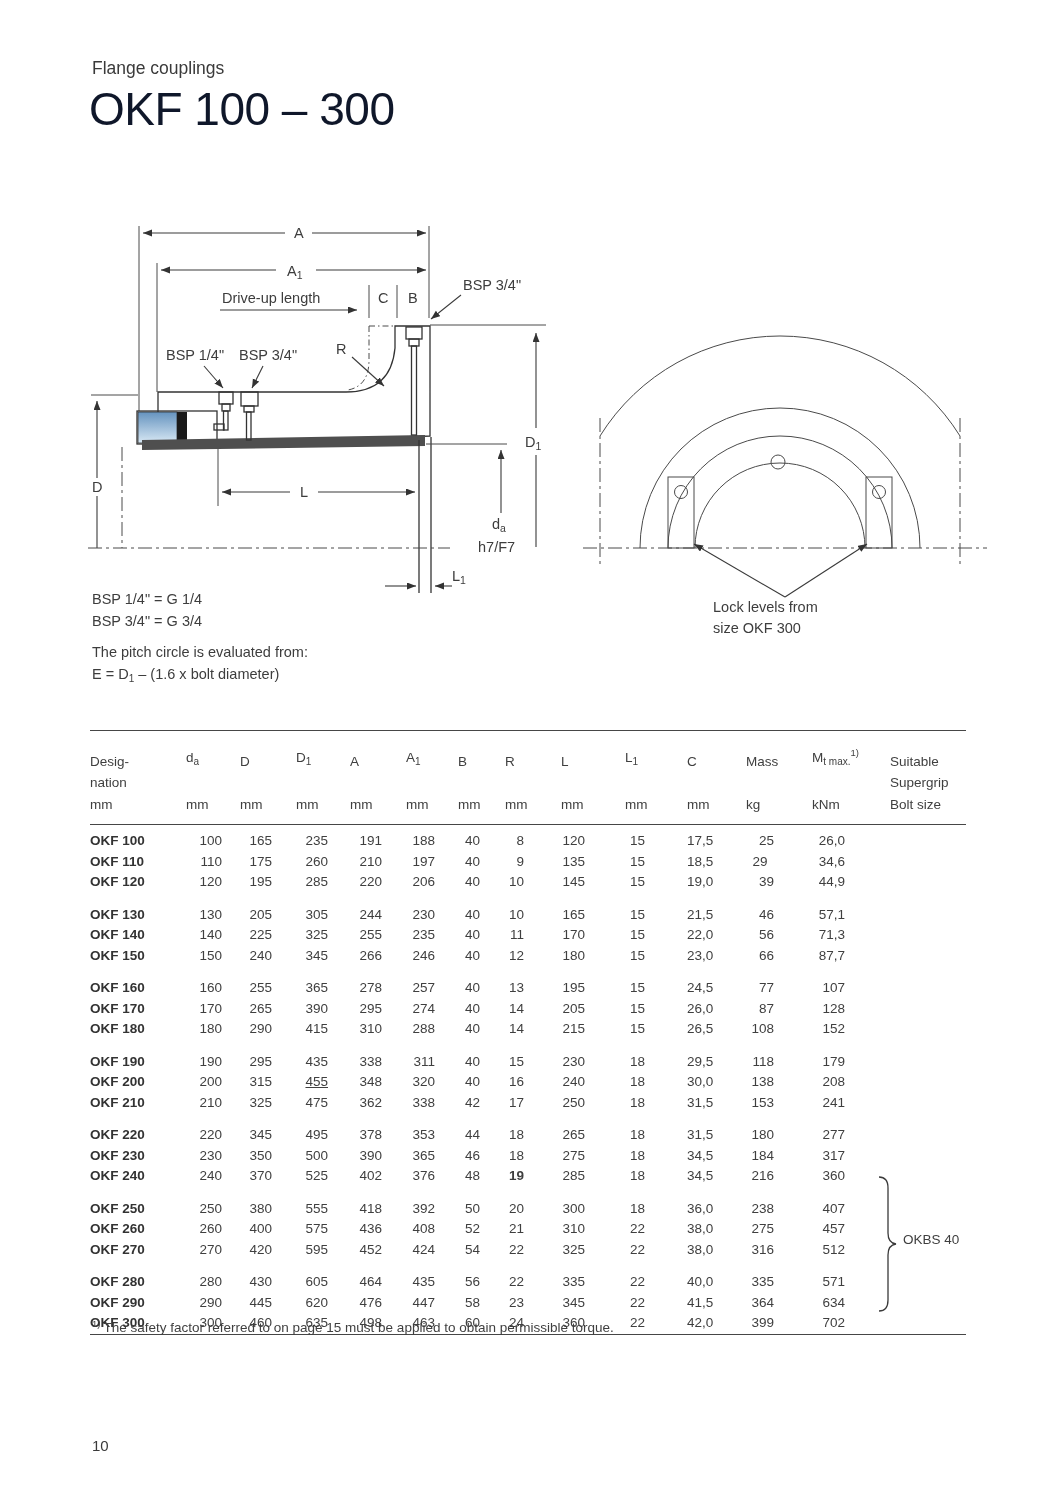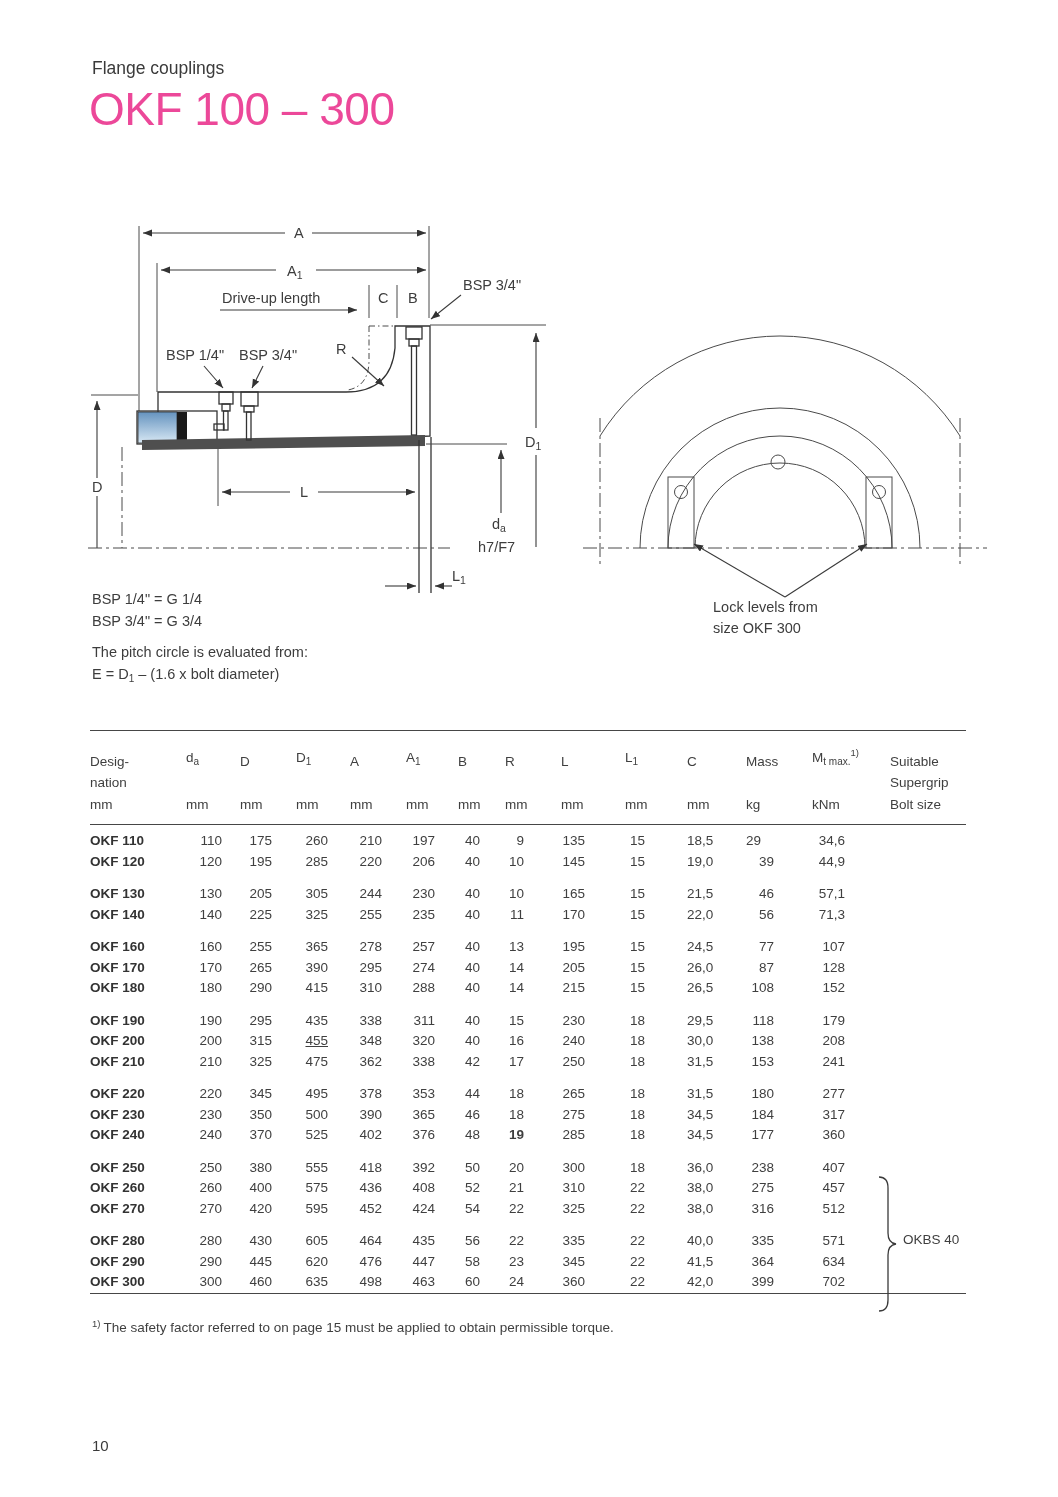--- a/index.html
+++ b/index.html
@@ -40,21 +40,21 @@
   .footnote{position:absolute;left:92px;top:1318px;font-size:13.5px;color:#3f3f3f;}
   .footnote sup{font-size:9.5px;vertical-align:5px;margin-right:3px;}
   .pagenum{position:absolute;left:92px;top:1437px;font-size:15px;color:#3a3a3a;}
 </style>
 </head>
 <body>
 
 <div class="page">
 
   <div class="eyebrow">Flange couplings</div>
-  <div class="title" style="color:#ec4899;">OKF 100 – 300</div>
+  <div class="title" style="color:#0f172a;">OKF 100 – 300</div>
 
   <svg style="position:absolute;left:80px;top:210px;" width="480" height="410" viewBox="80 210 480 410">
     <defs>
       <marker id="ah" markerUnits="userSpaceOnUse" markerWidth="10" markerHeight="8" refX="9" refY="3.5" orient="auto">
         <path d="M0,0 L9,3.5 L0,7 Z" fill="#333"></path>
       </marker>
       <linearGradient id="gradSleeve" x1="0" y1="0" x2="0" y2="1">
         <stop offset="0" stop-color="#8fb6d6"></stop>
         <stop offset="0.3" stop-color="#c6dcec"></stop>
         <stop offset="0.85" stop-color="#ffffff"></stop>
@@ -252,32 +252,48 @@
             <th>mm</th>
             <th>mm</th>
             <th>mm</th>
             <th>kg</th>
             <th>kNm</th>
             <th>Bolt size</th>
           </tr>
         </thead>
         <tbody>
           <tr>
+            <td>OKF 100</td>
+            <td style="text-align: right; padding-right: 18px;">100</td>
+            <td style="text-align: right; padding-right: 24px;">165</td>
+            <td style="text-align: right; padding-right: 22px;">235</td>
+            <td style="text-align: right; padding-right: 24px;">191</td>
+            <td style="text-align: right; padding-right: 23px;">188</td>
+            <td style="text-align: right; padding-right: 25px;">40</td>
+            <td style="text-align: right; padding-right: 37px;">8</td>
+            <td style="text-align: right; padding-right: 40px;">120</td>
+            <td style="text-align: right; padding-right: 42px;">15</td>
+            <td style="text-align: right; padding-right: 33px;">17,5</td>
+            <td style="text-align: right; padding-right: 38px;">25</td>
+            <td style="text-align: right; padding-right: 45px;">26,0</td>
+            <td></td>
+          </tr>
+          <tr>
             <td>OKF 110</td>
             <td style="text-align: right; padding-right: 18px;">110</td>
             <td style="text-align: right; padding-right: 24px;">175</td>
             <td style="text-align: right; padding-right: 22px;">260</td>
             <td style="text-align: right; padding-right: 24px;">210</td>
             <td style="text-align: right; padding-right: 23px;">197</td>
             <td style="text-align: right; padding-right: 25px;">40</td>
             <td style="text-align: right; padding-right: 37px;">9</td>
             <td style="text-align: right; padding-right: 40px;">135</td>
             <td style="text-align: right; padding-right: 42px;">15</td>
             <td style="text-align: right; padding-right: 33px;">18,5</td>
-            <td style="text-align: left; padding-right: 38px;">29</td>
+            <td style="text-align: center; padding-right: 38px;">29</td>
             <td style="text-align: right; padding-right: 45px;">34,6</td>
             <td></td>
           </tr>
           <tr>
             <td>OKF 120</td>
             <td style="text-align: right; padding-right: 18px;">120</td>
             <td style="text-align: right; padding-right: 24px;">195</td>
             <td style="text-align: right; padding-right: 22px;">285</td>
             <td style="text-align: right; padding-right: 24px;">220</td>
             <td style="text-align: right; padding-right: 23px;">206</td>
@@ -316,20 +332,36 @@
             <td style="text-align: right; padding-right: 22px;">325</td>
             <td style="text-align: right; padding-right: 24px;">255</td>
             <td style="text-align: right; padding-right: 23px;">235</td>
             <td style="text-align: right; padding-right: 25px;">40</td>
             <td style="text-align: right; padding-right: 37px;">11</td>
             <td style="text-align: right; padding-right: 40px;">170</td>
             <td style="text-align: right; padding-right: 42px;">15</td>
             <td style="text-align: right; padding-right: 33px;">22,0</td>
             <td style="text-align: right; padding-right: 38px;">56</td>
             <td style="text-align: right; padding-right: 45px;">71,3</td>
+            <td></td>
+          </tr>
+          <tr>
+            <td>OKF 150</td>
+            <td style="text-align: right; padding-right: 18px;">150</td>
+            <td style="text-align: right; padding-right: 24px;">240</td>
+            <td style="text-align: right; padding-right: 22px;">345</td>
+            <td style="text-align: right; padding-right: 24px;">266</td>
+            <td style="text-align: right; padding-right: 23px;">246</td>
+            <td style="text-align: right; padding-right: 25px;">40</td>
+            <td style="text-align: right; padding-right: 37px;">12</td>
+            <td style="text-align: right; padding-right: 40px;">180</td>
+            <td style="text-align: right; padding-right: 42px;">15</td>
+            <td style="text-align: right; padding-right: 33px;">23,0</td>
+            <td style="text-align: right; padding-right: 38px;">66</td>
+            <td style="text-align: right; padding-right: 45px;">87,7</td>
             <td></td>
           </tr>
           <tr class="spacer">
             <td colspan="14"></td>
           </tr>
           <tr>
             <td>OKF 160</td>
             <td style="text-align: right; padding-right: 18px;">160</td>
             <td style="text-align: right; padding-right: 24px;">255</td>
             <td style="text-align: right; padding-right: 22px;">365</td>
@@ -467,21 +499,21 @@
             <td style="text-align: right; padding-right: 18px;">240</td>
             <td style="text-align: right; padding-right: 24px;">370</td>
             <td style="text-align: right; padding-right: 22px;">525</td>
             <td style="text-align: right; padding-right: 24px;">402</td>
             <td style="text-align: right; padding-right: 23px;">376</td>
             <td style="text-align: right; padding-right: 25px;">48</td>
             <td style="text-align: right; padding-right: 37px; font-weight: bold;">19</td>
             <td style="text-align: right; padding-right: 40px;">285</td>
             <td style="text-align: right; padding-right: 42px;">18</td>
             <td style="text-align: right; padding-right: 33px;">34,5</td>
-            <td style="text-align: right; padding-right: 38px;">177</td>
+            <td style="text-align: right; padding-right: 38px;">216</td>
             <td style="text-align: right; padding-right: 45px;">360</td>
             <td></td>
           </tr>
           <tr class="spacer">
             <td colspan="14"></td>
           </tr>
           <tr>
             <td>OKF 250</td>
             <td style="text-align: right; padding-right: 18px;">250</td>
             <td style="text-align: right; padding-right: 24px;">380</td>

